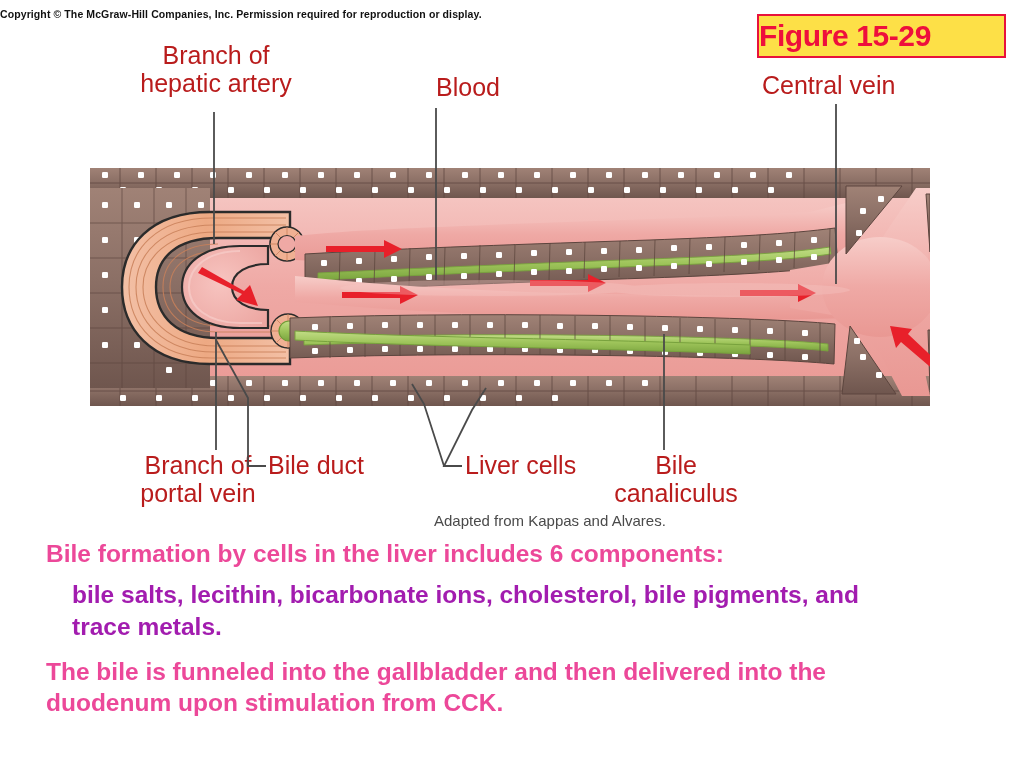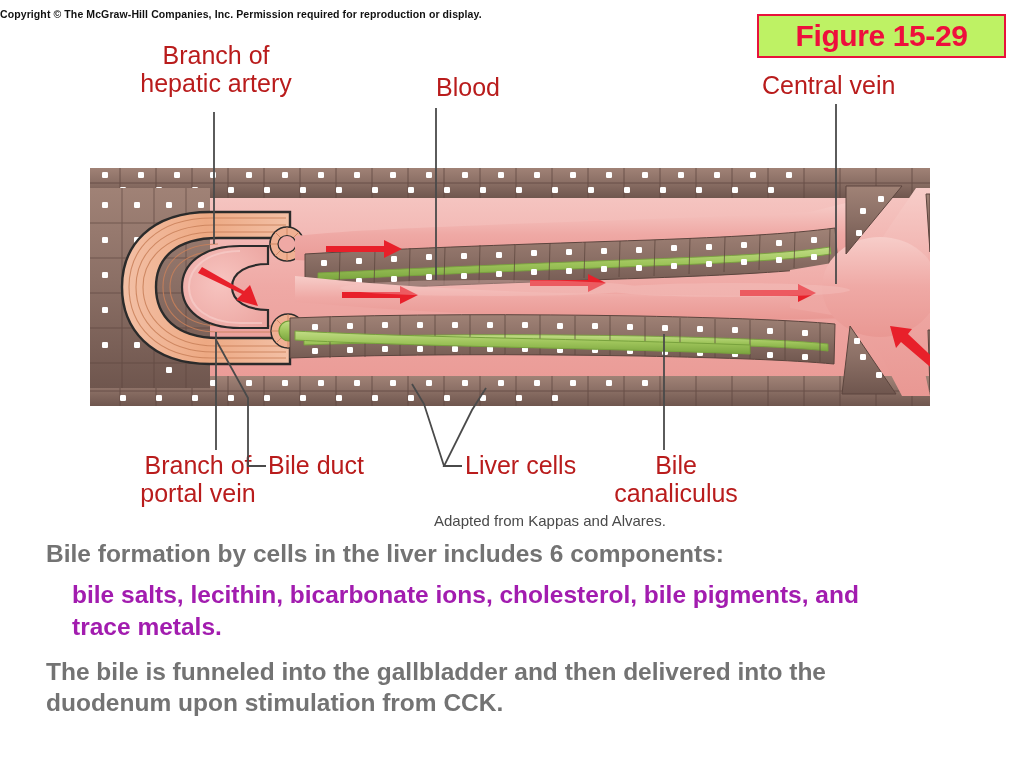--- a/index.html
+++ b/index.html
@@ -31,24 +31,23 @@
   }
 
   
   #figure-badge {
     position: absolute;
     left: 757px;
     top: 14px;
     width: 245px;
     height: 40px;
     border: 2px solid #e8123c;
-    background: #bef264;
+    background: #fde047;
     display: flex;
     align-items: center;
-    justify-content: center;
   }
   #figure-badge .badge-text {
     font-family: "Liberation Sans", sans-serif;
     font-size: 30px;
     font-weight: bold;
     color: #ee0f3c;
     letter-spacing: -0.4px;
     white-space: nowrap;
   }
 
@@ -107,21 +106,21 @@
     position: absolute;
     left: 46px;
     top: 538px;
     width: 900px;
   }
   .para {
     font-family: "Liberation Sans", sans-serif;
     font-weight: bold;
     font-size: 24.5px;
     line-height: 1.28;
-    color: #737373;
+    color: #ec4899;
     margin: 0 0 6px 0;
   }
   .para.red {
     color: #a21caf;
     padding-left: 26px;
     width: 800px;
     margin-top: 10px;
     margin-bottom: 14px;
   }
   .para.last { margin-top: 12px; width: 880px; }

